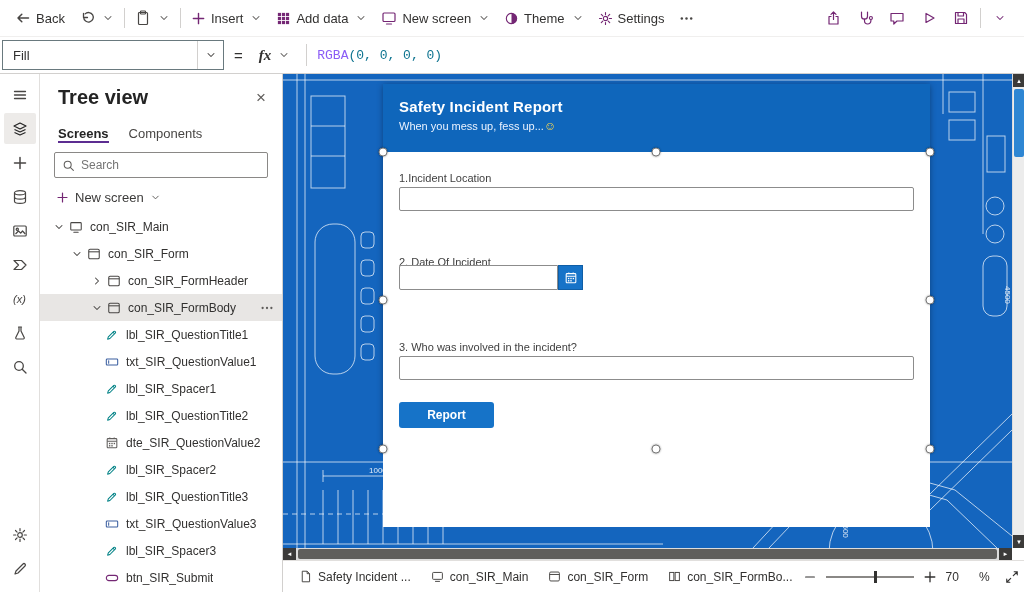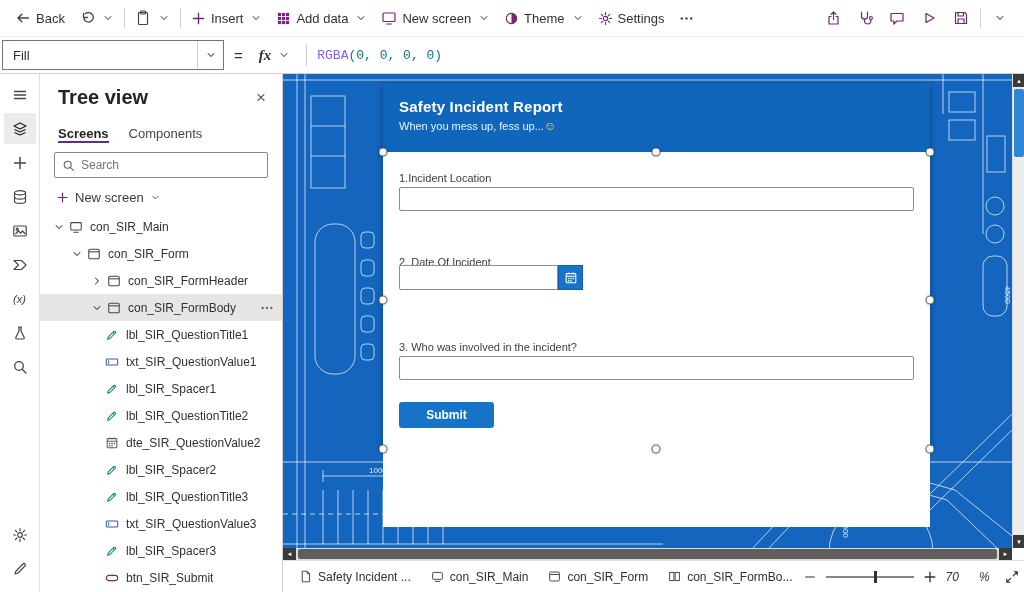--- a/index.html
+++ b/index.html
@@ -88,21 +88,21 @@
 
   
   .statusbar { position:absolute; left:283px; bottom:0; width:741px; height:32px; background:#fff; border-top:1px solid #e1dfdd; display:flex; align-items:center; padding:0 10px 0 6px; }
   .crumb { display:flex; align-items:center; gap:6px; font-size:12px; color:#323130; padding:0 10px; height:100%; cursor:pointer; white-space:nowrap; }
   .crumb .cicon { color:#484644; }
   .crumb-sep { width:1px; height:18px; background:#c8c6c4; transform:skewX(-18deg); }
   .zoom-group { margin-left:auto; display:flex; align-items:center; gap:9px; }
   .zoom-btn { color:#323130; cursor:pointer; display:flex; align-items:center; }
   .zoom-slider { width:88px; height:2px; background:#8a8886; position:relative; cursor:pointer; }
   .zoom-thumb { position:absolute; left:55%; top:-5px; width:3px; height:12px; background:#323130; }
-  .zoom-value { display:flex; gap:20px; font-size:12px; cursor:pointer;font-style:italic; }
+  .zoom-value { display:flex; gap:20px; font-size:12px; cursor:pointer; }
   .fit-btn { color:#323130; cursor:pointer; margin-left:6px; }
 </style>
 </head>
 <body>
 
 <svg style="position:absolute;width:0;height:0" aria-hidden="true">
   <defs>
     <symbol id="i-chev-down" viewBox="0 0 16 16">
         <path d="M4 6l4 4 4-4" fill="none" stroke="currentColor" stroke-width="1.4" stroke-linecap="round" stroke-linejoin="round"></path>
       </symbol>
@@ -779,21 +779,21 @@
         <div class="date-btn">
           <span>
               <svg width="14" height="14">
                 <use href="#i-calendar"></use>
               </svg>
             </span>
         </div>
       </div>
       <div class="q-label" style="top:189px">3. Who was involved in the incident?</div>
       <div class="q-input" style="top:204px"></div>
-      <div class="submit-btn">Submit</div>
+      <div class="submit-btn">Report</div>
     </div>
   </div>
 
   <div class="handle" style="left:100px; top:78px"></div>
   <div class="handle" style="left:373px; top:78px"></div>
   <div class="handle" style="left:647px; top:78px"></div>
   <div class="handle" style="left:100px; top:226px"></div>
   <div class="handle" style="left:647px; top:226px"></div>
   <div class="handle" style="left:100px; top:375px"></div>
   <div class="handle" style="left:373px; top:375px"></div>

